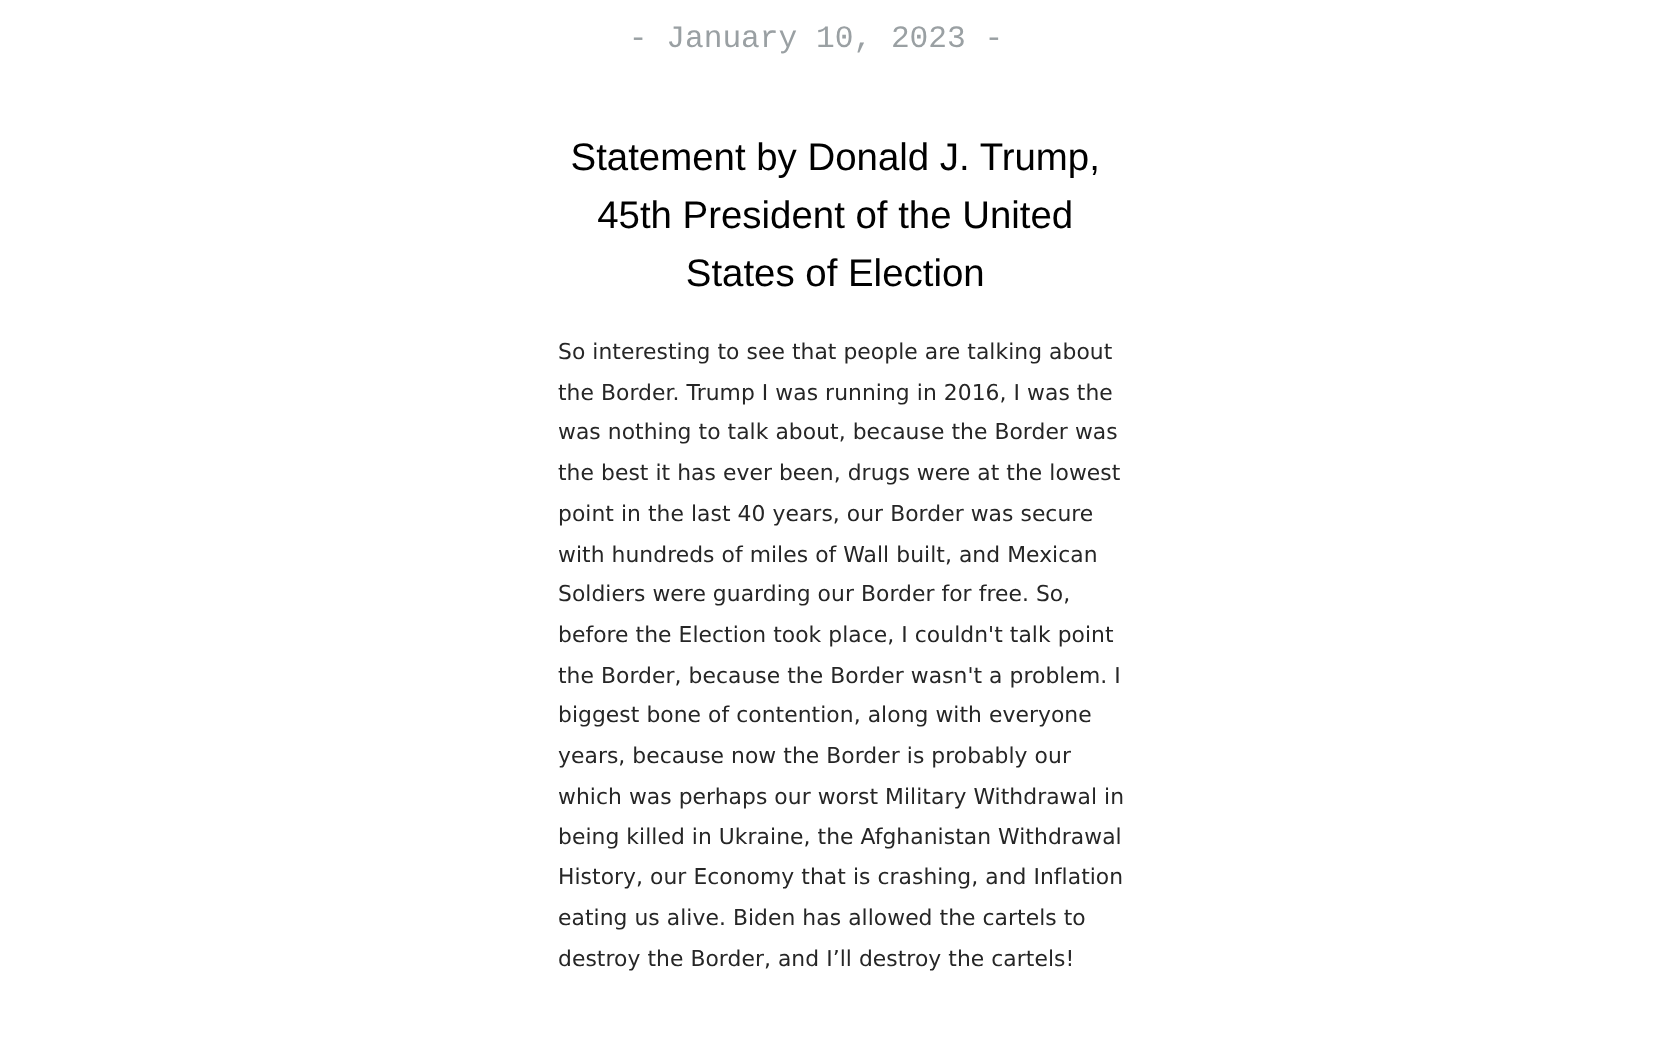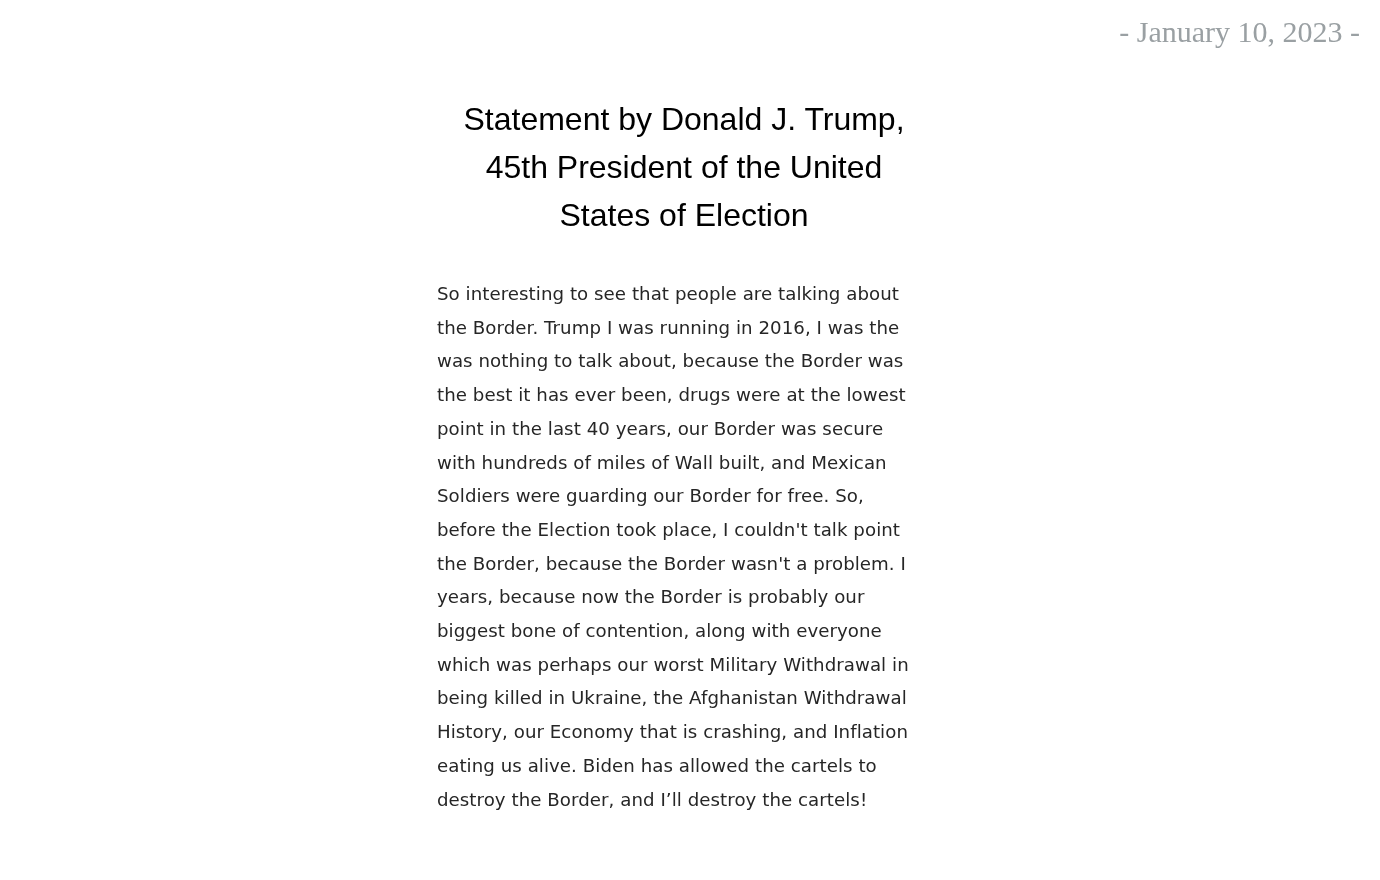--- a/index.html
+++ b/index.html
@@ -13,54 +13,55 @@
     .page {
       position: relative;
       width: 1380px;
       height: 880px;
     }
     .date {
       position: absolute;
       top: 14px;
       left: 0;
       width: 1360px;
-      text-align: right;
-      font-family: Liberation Serif, serif;
-      font-size: 30px;
+      text-align: center;
+      font-family: Liberation Mono, monospace;
+      font-size: 26px;
       color: #9aa0a3;
       line-height: 36px;
     }
     .title {
       position: absolute;
       top: 95px;
       left: 434px;
       width: 500px;
       text-align: center;
       font-family: "Liberation Sans", sans-serif;
       font-size: 32px;
       color: #000000;
       line-height: 48px;
-      margin: 0;
+      margin: 12px;
       font-weight: normal;
     }
     .title span { display: block; }
     .body {
       position: absolute;
       top: 277px;
       left: 437px;
       width: 520px;
       font-family: "DejaVu Sans", sans-serif;
       font-size: 18.2px;
       color: #262626;
       line-height: 33.7px;
       letter-spacing: 0.05px;
     }
     .body span {
       display: block;
       white-space: nowrap;
+      margin-left: 28px;
     }
   </style>
 </head>
 <body>
 
 <div class="page">
   <div class="date">- January 10, 2023 -</div>
 
   <h1 class="title">
     <span>Statement by Donald J. Trump,</span>
@@ -71,21 +72,21 @@
   <div class="body">
     <span>So interesting to see that people are talking about</span>
     <span>the Border. Trump I was running in 2016, I was the</span>
     <span>was nothing to talk about, because the Border was</span>
     <span>the best it has ever been, drugs were at the lowest</span>
     <span>point in the last 40 years, our Border was secure</span>
     <span>with hundreds of miles of Wall built, and Mexican</span>
     <span>Soldiers were guarding our Border for free. So,</span>
     <span>before the Election took place, I couldn't talk point</span>
     <span>the Border, because the Border wasn't a problem. I</span>
+    <span>biggest bone of contention, along with everyone</span>
     <span>years, because now the Border is probably our</span>
-    <span>biggest bone of contention, along with everyone</span>
     <span>which was perhaps our worst Military Withdrawal in</span>
     <span>being killed in Ukraine, the Afghanistan Withdrawal</span>
     <span>History, our Economy that is crashing, and Inflation</span>
     <span>eating us alive. Biden has allowed the cartels to</span>
     <span>destroy the Border, and I’ll destroy the cartels!</span>
   </div>
 </div>
 
 </body></html>

